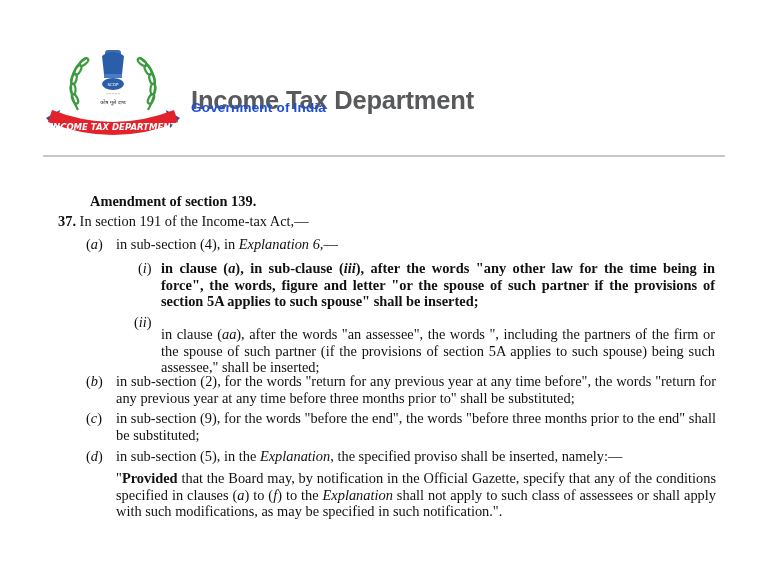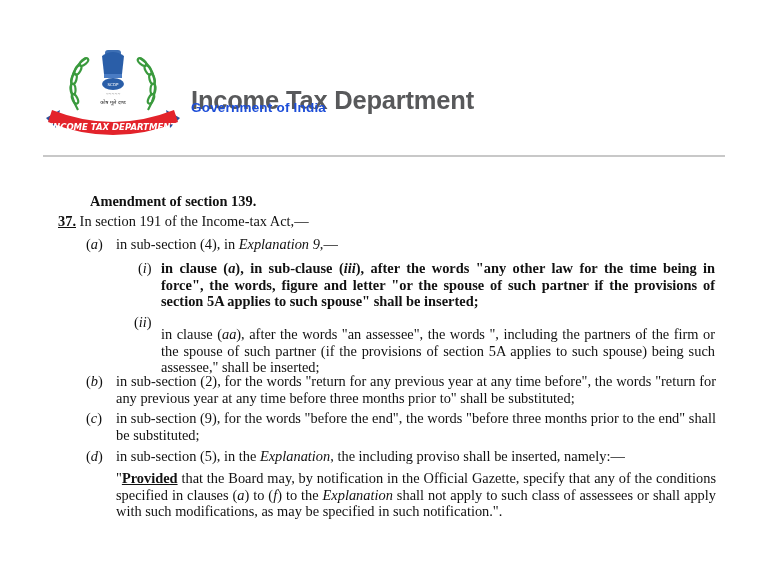--- a/index.html
+++ b/index.html
@@ -10,21 +10,21 @@
     .brand-sub { position: absolute; left: 191px; top: 100px; font-family: "Liberation Sans", sans-serif; font-weight: bold; font-size: 13.5px; color: #1d4ed8; white-space: nowrap; letter-spacing: 0.2px; }
     .divider { position: absolute; left: 43px; top: 155px; width: 682px; height: 2px; background: #c8c8c8; }
 
     .doc { position: absolute; left: 0; top: 0; width: 768px; font-family: "Liberation Serif", serif; color: #111; font-size: 14.4px; line-height: 16.6px; }
     .abs { position: absolute; }
     .heading { left: 58px; top: 193px; font-weight: bold; white-space: nowrap; margin-left: 32px; }
     .sec { left: 58px; top: 213px; white-space: nowrap; }
     .lbl { position: absolute; white-space: nowrap; }
     .para { position: absolute; text-align: justify; text-align-last: left; }
     i, .it { font-style: italic; }
-    b { font-weight: bold; text-decoration: underline; }
+    b { font-weight: bold; }
   </style>
 </head>
 <body>
 
 <div class="header">
   <svg class="logo" viewBox="0 0 150 110" xmlns="http://www.w3.org/2000/svg">
 
     <g fill="none" stroke="#3a9a3d" stroke-width="2.2">
       <path d="M48 20 C32 30, 28 52, 40 72"></path>
       <path d="M102 20 C118 30, 122 52, 110 72"></path>
@@ -61,31 +61,31 @@
   <div class="brand-sub">Government of India</div>
   <div class="divider"></div>
 </div>
 
 <div class="doc">
   <div class="abs heading">Amendment of section 139.</div>
 
   <div class="abs sec"><b>37.</b><span> In section 191 of the Income-tax Act,—</span></div>
 
   <div class="lbl" style="left:86px; top:236px;"><span>(</span><i>a</i><span>)</span></div>
-  <div class="para" style="left:116px; top:236px; width:600px;"><span>in sub-section (4), in </span><i>Explanation 9</i><span>,—</span></div>
+  <div class="para" style="left:116px; top:236px; width:600px;"><span>in sub-section (4), in </span><i>Explanation 6</i><span>,—</span></div>
 
   <div class="lbl" style="left:138px; top:260px;">(<i>i</i>)</div>
   <div class="para" style="left:161px; top:260px; width:554px;font-weight:bold;"><span>in clause (</span><i>a</i><span>), in sub-clause (</span><i>iii</i><span>), after the words "any other law for the time being in force", the words, figure and letter "or the spouse of such partner if the provisions of section 5A applies to such spouse" shall be inserted;</span></div>
 
   <div class="lbl" style="left:134px; top:314px;">(<i>ii</i>)</div>
   <div class="para" style="left:161px; top:314px; width:554px;margin-top:12px;"><span>in clause (</span><i>aa</i><span>), after the words "an assessee", the words ", including the partners of the firm or the spouse of such partner (if the provisions of section 5A applies to such spouse) being such assessee," shall be inserted;</span></div>
 
   <div class="lbl" style="left:86px; top:373px;">(<i>b</i>)</div>
   <div class="para" style="left:116px; top:373px; width:600px;">in sub-section (2), for the words "return for any previous year at any time before", the words "return for any previous year at any time before three months prior to" shall be substituted;</div>
 
   <div class="lbl" style="left:86px; top:410px;">(<i>c</i>)</div>
   <div class="para" style="left:116px; top:410px; width:600px;">in sub-section (9), for the words "before the end", the words "before three months prior to the end" shall be substituted;</div>
 
   <div class="lbl" style="left:86px; top:448px;">(<i>d</i>)</div>
-  <div class="para" style="left:116px; top:448px; width:600px;"><span>in sub-section (5), in the </span><i>Explanation</i><span>, the including proviso shall be inserted, namely:—</span></div>
+  <div class="para" style="left:116px; top:448px; width:600px;"><span>in sub-section (5), in the </span><i>Explanation</i><span>, the specified proviso shall be inserted, namely:—</span></div>
 
   <div class="para" style="left:116px; top:470px; width:600px;"><span>"</span><b>Provided</b><span> that the Board may, by notification in the Official Gazette, specify that any of the conditions specified in clauses (</span><i>a</i><span>) to (</span><i>f</i><span>) to the </span><i>Explanation</i><span> shall not apply to such class of assessees or shall apply with such modifications, as may be specified in such notification.".</span></div>
 </div>
 
 </body></html>

